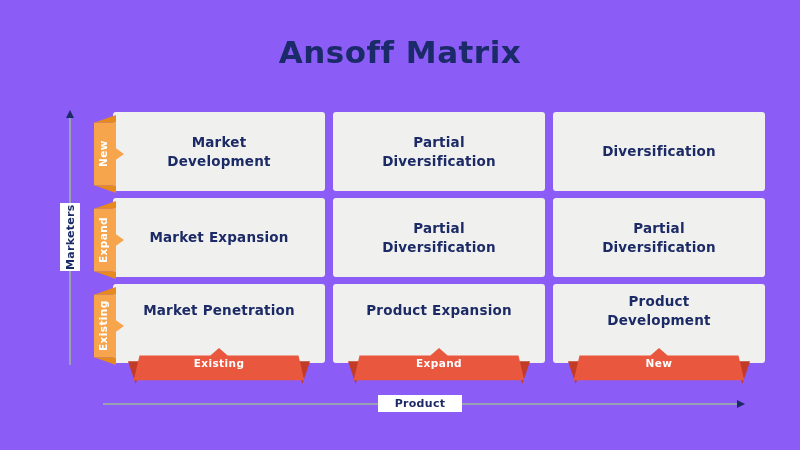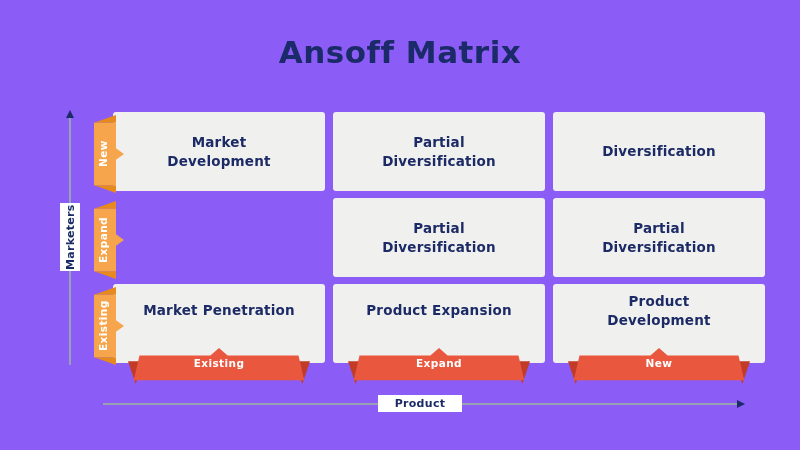--- a/index.html
+++ b/index.html
@@ -59,20 +59,21 @@
 
 <div class="canvas">
 
   <div class="title">Ansoff Matrix</div>
 
   <div class="cell r0 c0">Market
 Development</div>
   <div class="cell r0 c1">Partial
 Diversification</div>
   <div class="cell r0 c2">Diversification</div>
+  <div class="cell r1 c0">Market Expansion</div>
   <div class="cell r1 c1">Partial
 Diversification</div>
   <div class="cell r1 c2">Partial
 Diversification</div>
   <div class="cell r2 c1">Product Expansion</div>
   <div class="cell r2 c0">Market Penetration</div>
   <div class="cell r2 c2">Product
 Development</div>
 
   <div class="vribbon vr0">

